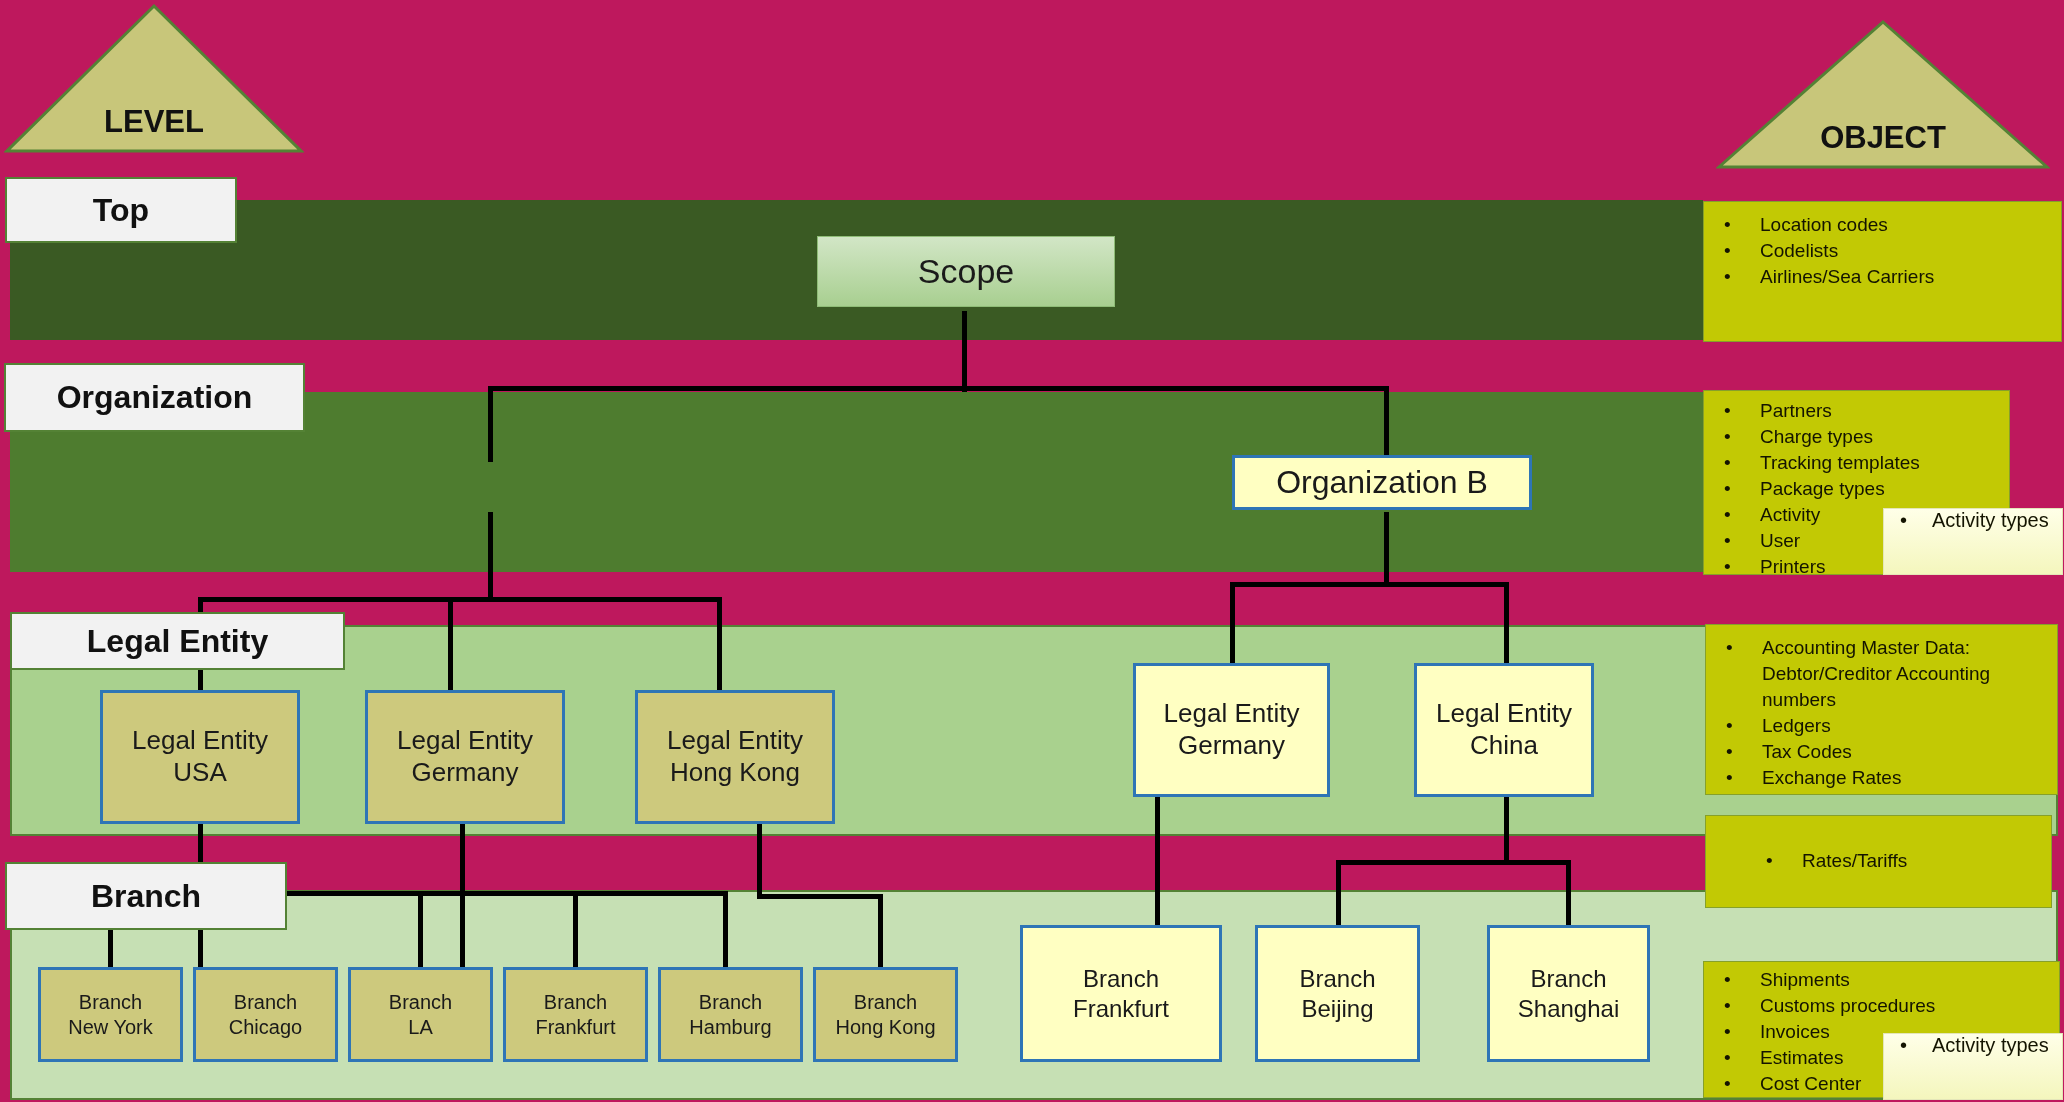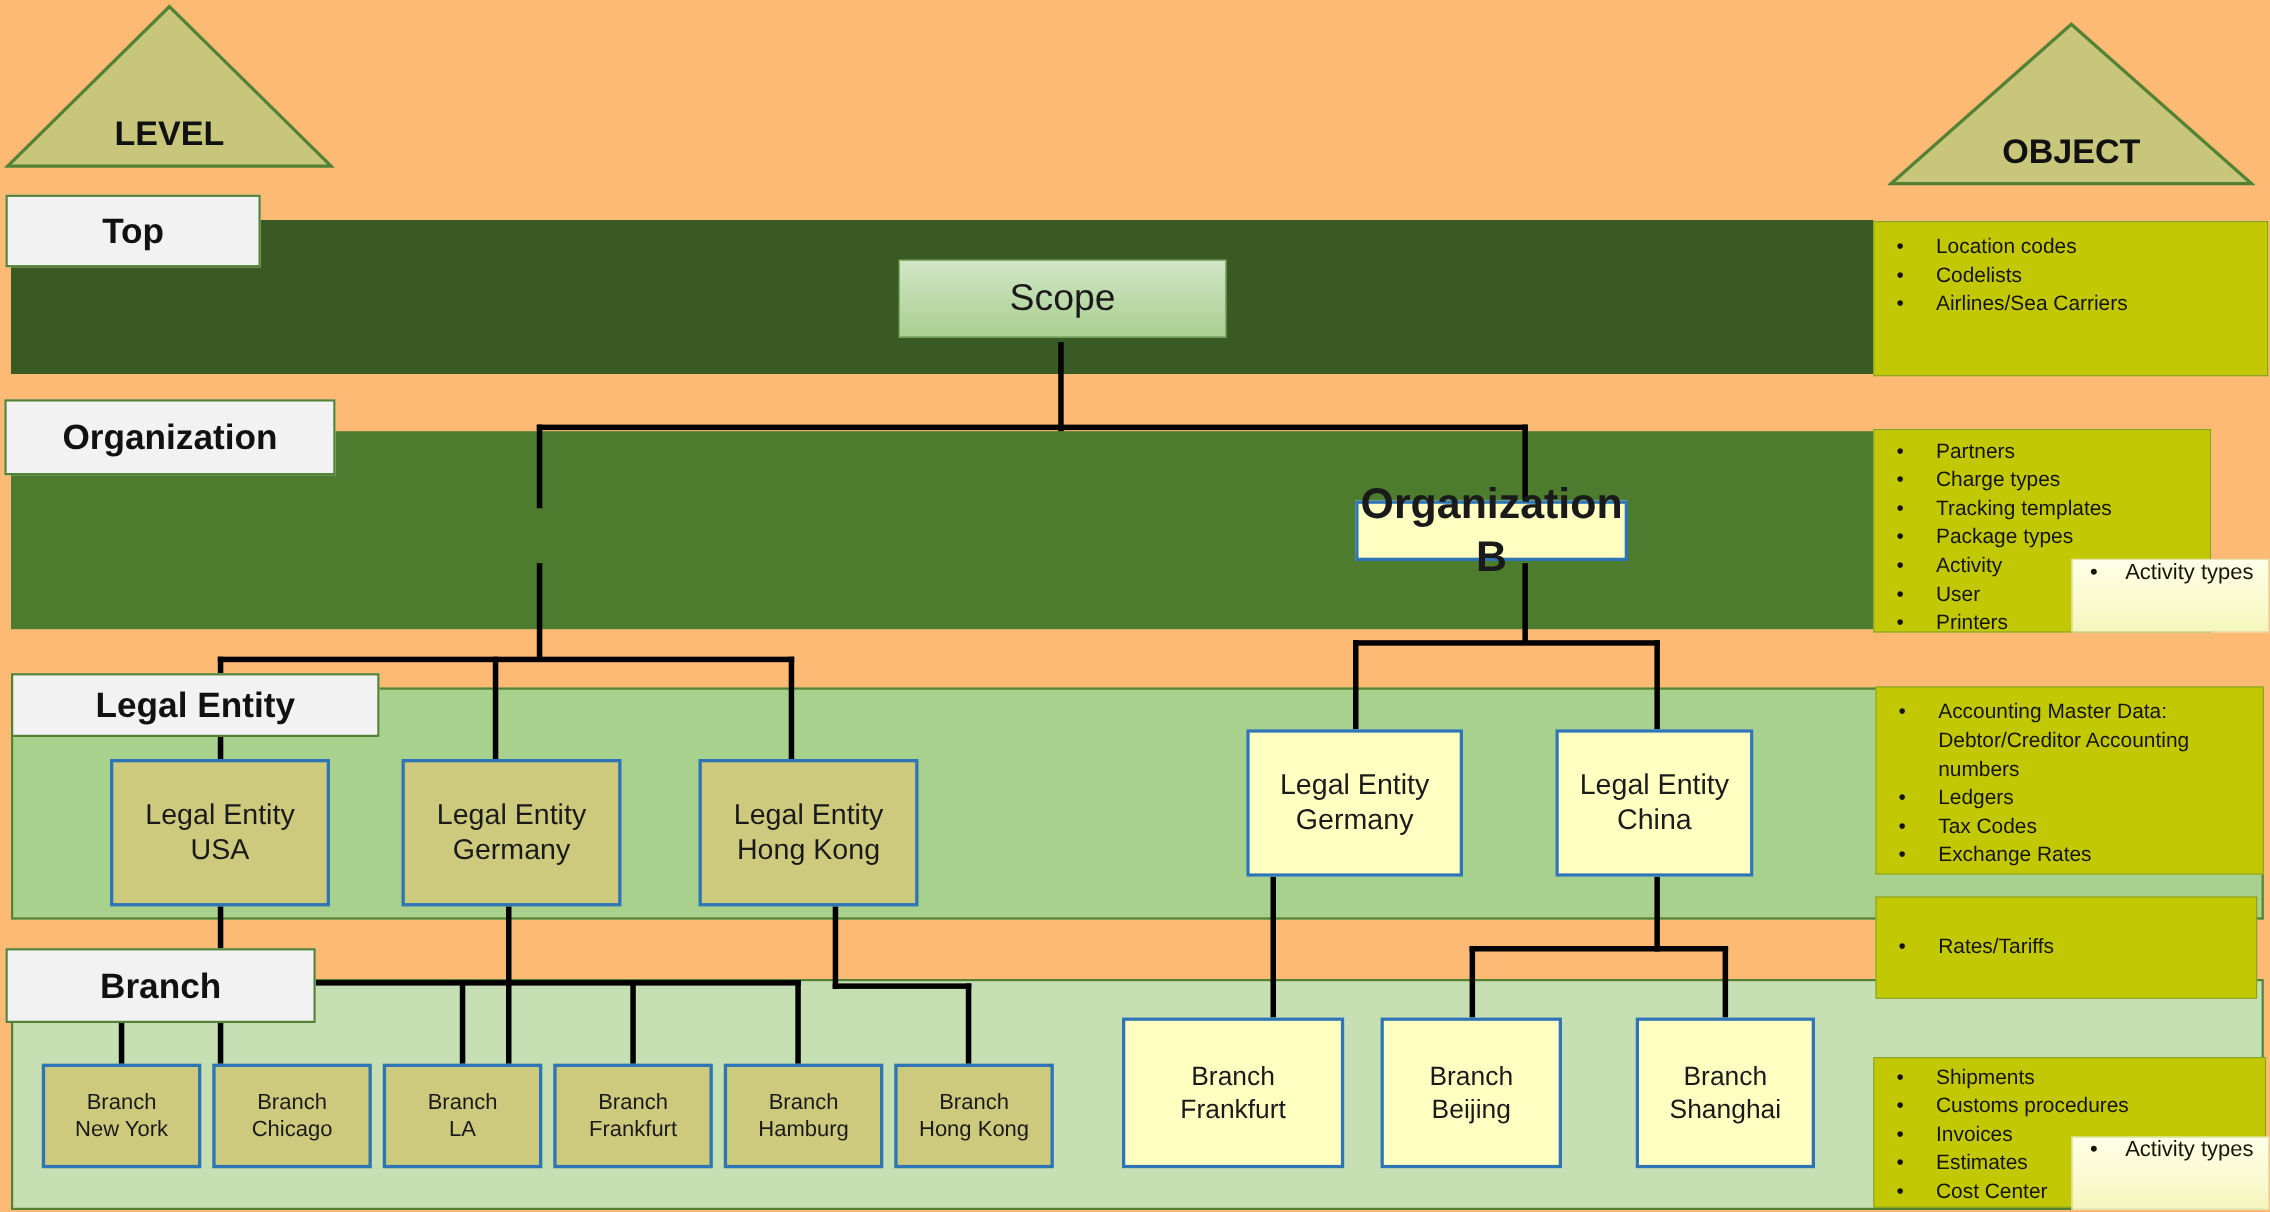--- a/index.html
+++ b/index.html
@@ -4,21 +4,21 @@
 <style>
   :root{
     --top-band:#3a5a23; --org-band:#4e7c2f; --legal-band:#a9d18e; --branch-band:#c6e0b4;
     --object-box:#c2c904; --object-border:#86a02a; --olive-box:#cdc97d; --yellow-box:#ffffc2;
     --node-border:#2e75b6; --label-bg:#f2f2f2; --label-border:#548235;
     --triangle-fill:#c8c67a; --triangle-border:#548235; --line:#000000;
     --scope-top:#d2e6c6; --scope-bottom:#a8cf90; --scope-border:#8fbd77;
     --activity-top:#ffffe8; --activity-bottom:#f4f6bd; --activity-border:#e4e6b8;
   }
   html,body{margin:0;padding:0;background:#fff;font-family:"Liberation Sans",sans-serif;}
-  #canvas{position:relative;width:2064px;height:1102px;background:#fdba74;overflow:hidden;}
+  #canvas{position:relative;width:2064px;height:1102px;background:#be185d;overflow:hidden;}
   .band{position:absolute;z-index:1;box-sizing:border-box;}
   .band.bordered{border:2px solid var(--label-border);}
   .conn{position:absolute;background:var(--line);z-index:2;}
   .lvl-label{position:absolute;z-index:4;background:var(--label-bg);border:2px solid var(--label-border);
     display:flex;align-items:center;justify-content:center;font-weight:bold;font-size:32px;color:#111;
     box-sizing:border-box;}
   .node{position:absolute;z-index:3;display:flex;align-items:center;justify-content:center;text-align:center;
     border:3px solid var(--node-border);box-sizing:border-box;color:#1a1a1a;white-space:pre-line;line-height:1.22;}
   .node.olive{background:var(--olive-box);}
   .node.yellow{background:var(--yellow-box);}
@@ -86,21 +86,21 @@
   <div class="conn" style="left:1336px;top:860px;width:235px;height:5px;"></div>
   <div class="conn" style="left:1336px;top:860px;width:5px;height:67px;"></div>
   <div class="conn" style="left:1566px;top:860px;width:5px;height:67px;"></div>
 
   <div class="lvl-label" style="left:5px;top:177px;width:232px;height:66px;">Top</div>
   <div class="lvl-label" style="left:4px;top:363px;width:301px;height:69px;">Organization</div>
   <div class="lvl-label" style="left:10px;top:612px;width:335px;height:58px;">Legal Entity</div>
   <div class="lvl-label" style="left:5px;top:862px;width:282px;height:68px;">Branch</div>
 
   <div class="node scope" style="left:817px;top:236px;width:298px;height:71px;font-size:34px;">Scope</div>
-  <div class="node yellow" style="left:1232px;top:455px;width:248px;height:55px;font-size:39px;font-weight:bold;">Organization B</div>
+  <div class="node yellow" style="left:1232px;top:455px;width:300px;height:55px;font-size:32px;">Organization B</div>
   <div class="node olive" style="left:100px;top:690px;width:200px;height:134px;font-size:26px;">Legal Entity
 USA</div>
   <div class="node olive" style="left:365px;top:690px;width:200px;height:134px;font-size:26px;">Legal Entity
 Germany</div>
   <div class="node olive" style="left:635px;top:690px;width:200px;height:134px;font-size:26px;">Legal Entity
 Hong Kong</div>
   <div class="node yellow" style="left:1133px;top:663px;width:197px;height:134px;font-size:26px;">Legal Entity
 Germany</div>
   <div class="node yellow" style="left:1414px;top:663px;width:180px;height:134px;font-size:26px;">Legal Entity
 China</div>
@@ -145,21 +145,21 @@
     <span class="act-item">Activity types</span>
   </div>
   <div class="objbox" style="left:1705px;top:624px;width:353px;height:171px;">
     <ul class="objlist">
       <li>Accounting Master Data: Debtor/Creditor Accounting numbers</li>
     <li>Ledgers</li>
         <li>Tax Codes</li>
         <li>Exchange Rates</li>
       </ul>
   </div>
-  <div class="objbox" style="left:1705px;top:815px;width:347px;height:93px;">
+  <div class="objbox" style="left:1705px;top:815px;width:347px;height:93px;padding-left:40px;">
     <ul class="objlist" style="padding-top:32px;">
       <li>Rates/Tariffs</li>
     </ul>
   </div>
   <div class="objbox" style="left:1703px;top:961px;width:357px;height:137px;">
     <ul class="objlist" style="padding-top:5px;">
       <li>Shipments</li>
     <li>Customs procedures</li>
         <li>Invoices</li>
         <li>Estimates</li>

